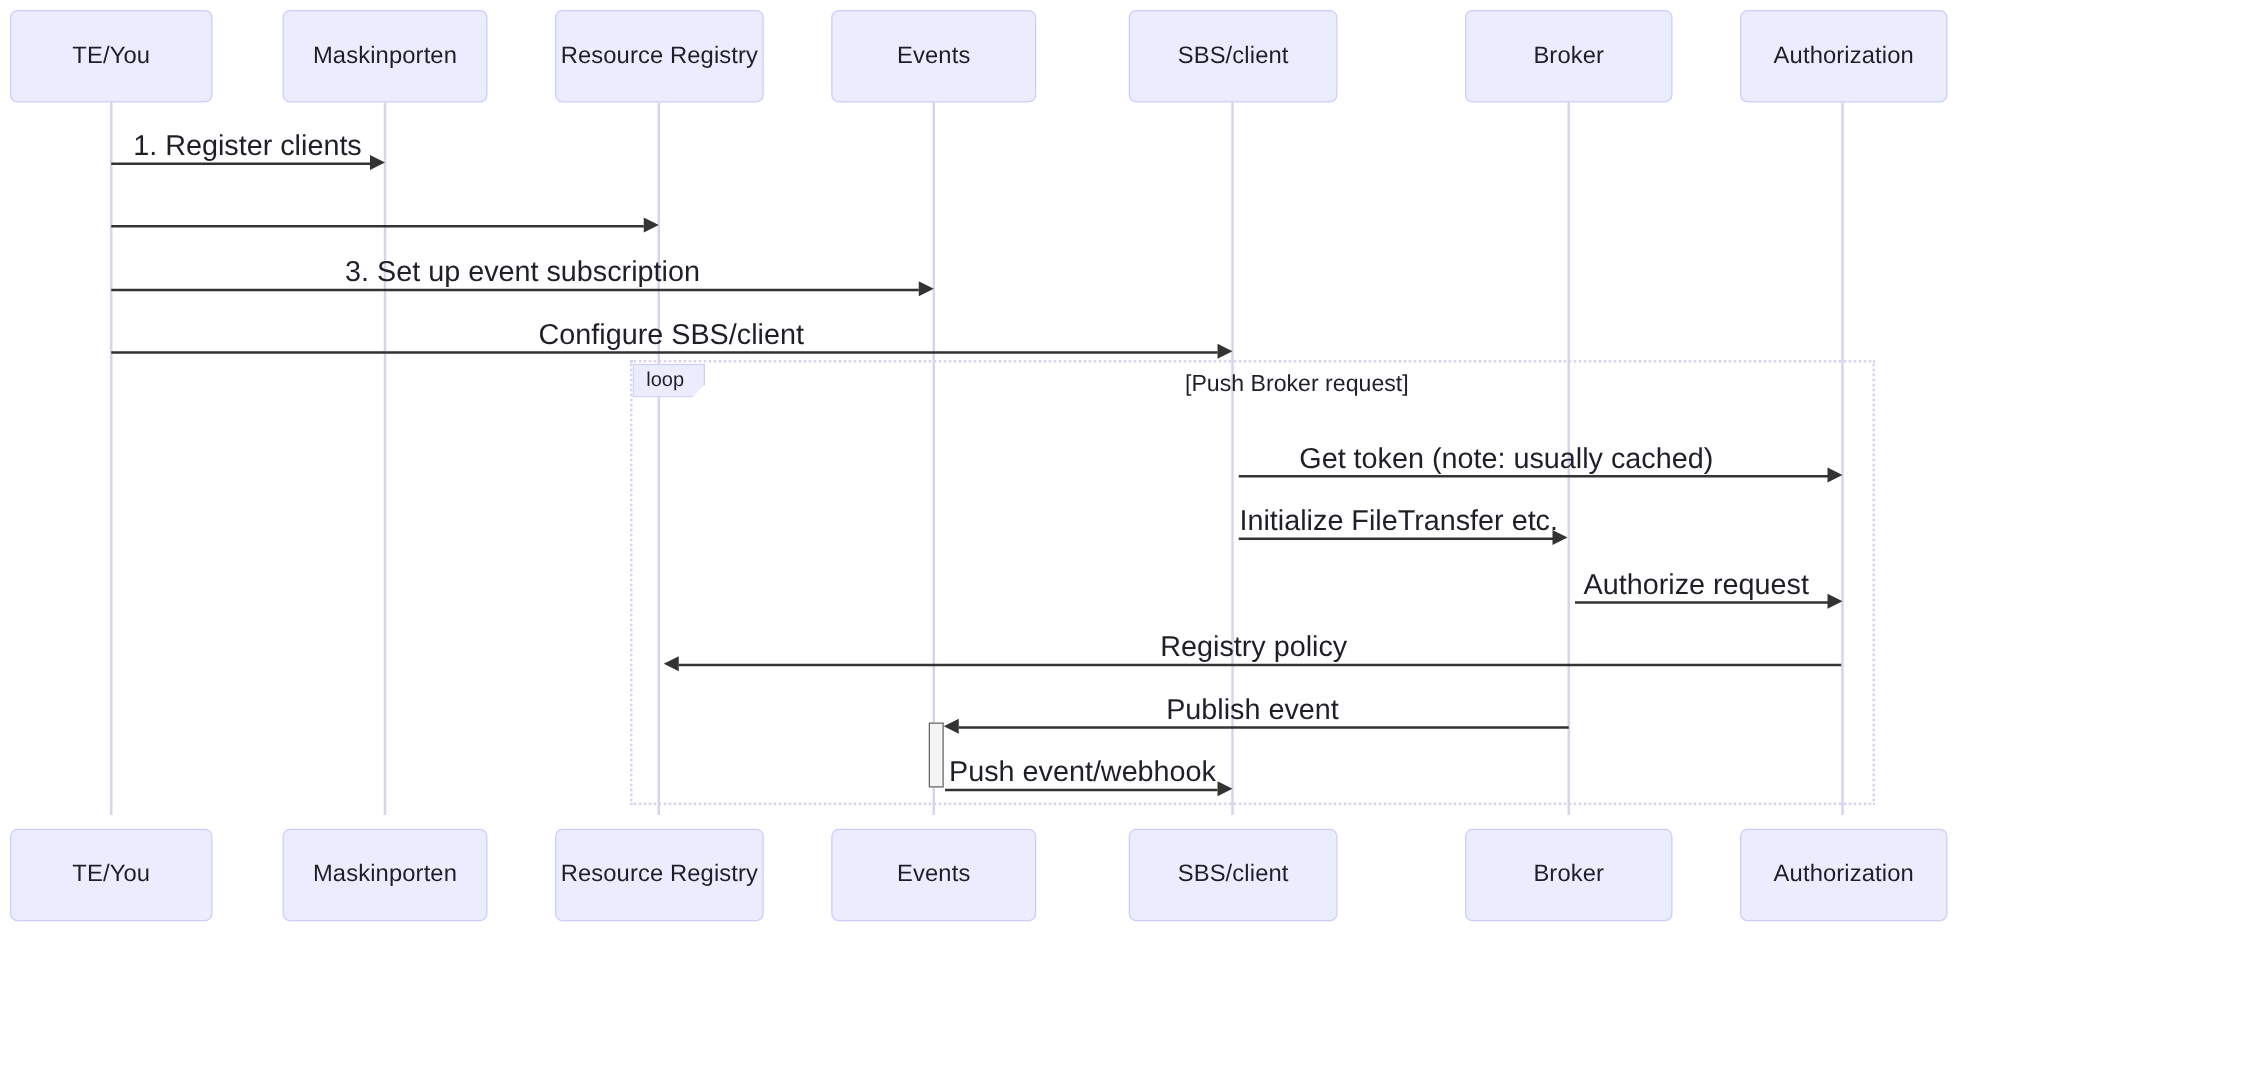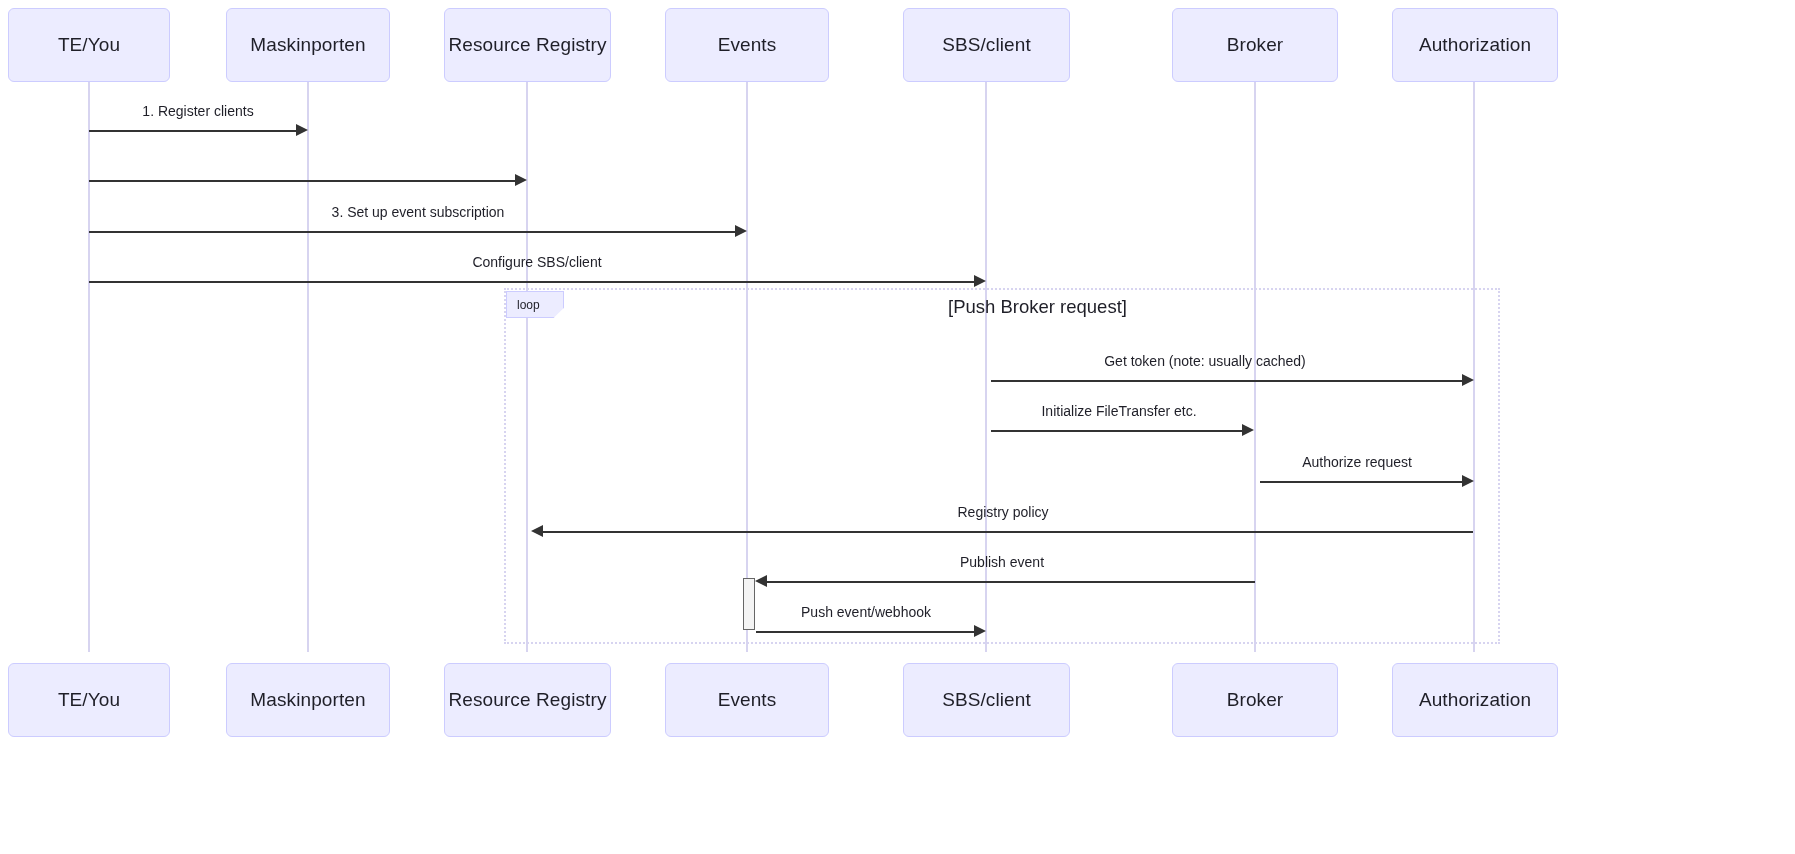--- a/index.html
+++ b/index.html
@@ -52,38 +52,38 @@
     border-left: 12px solid #333333;
   }
   .arrow-head.left {
     border-top: 6.5px solid transparent;
     border-bottom: 6.5px solid transparent;
     border-right: 12px solid #333333;
   }
   .msg-label {
     position: absolute;
     color: #1f1f28;
-    font-size: 14px;
+    font-size: 23px;
     font-family: "Liberation Sans", sans-serif;
     white-space: nowrap;
     transform: translateX(-50%);
   }
   .loop-frame {
     position: absolute;
     box-sizing: border-box;
     border: 2px dotted #D7D4F0;
     background: transparent;
   }
   .loop-tab {
     position: absolute;
     box-sizing: border-box;
     background: #ECECFF;
     border: 1.5px solid #CCCCFF;
     color: #1f1f28;
-    font-size: 12px;
+    font-size: 16px;
     font-family: "Liberation Sans", sans-serif;
     display: flex;
     align-items: center;
     padding-left: 10px;
     clip-path: polygon(0 0, 100% 0, 100% 62%, 82% 100%, 0 100%);
   }
   .loop-condition {
     position: absolute;
     color: #1f1f28;
     font-size: 18.5px;

